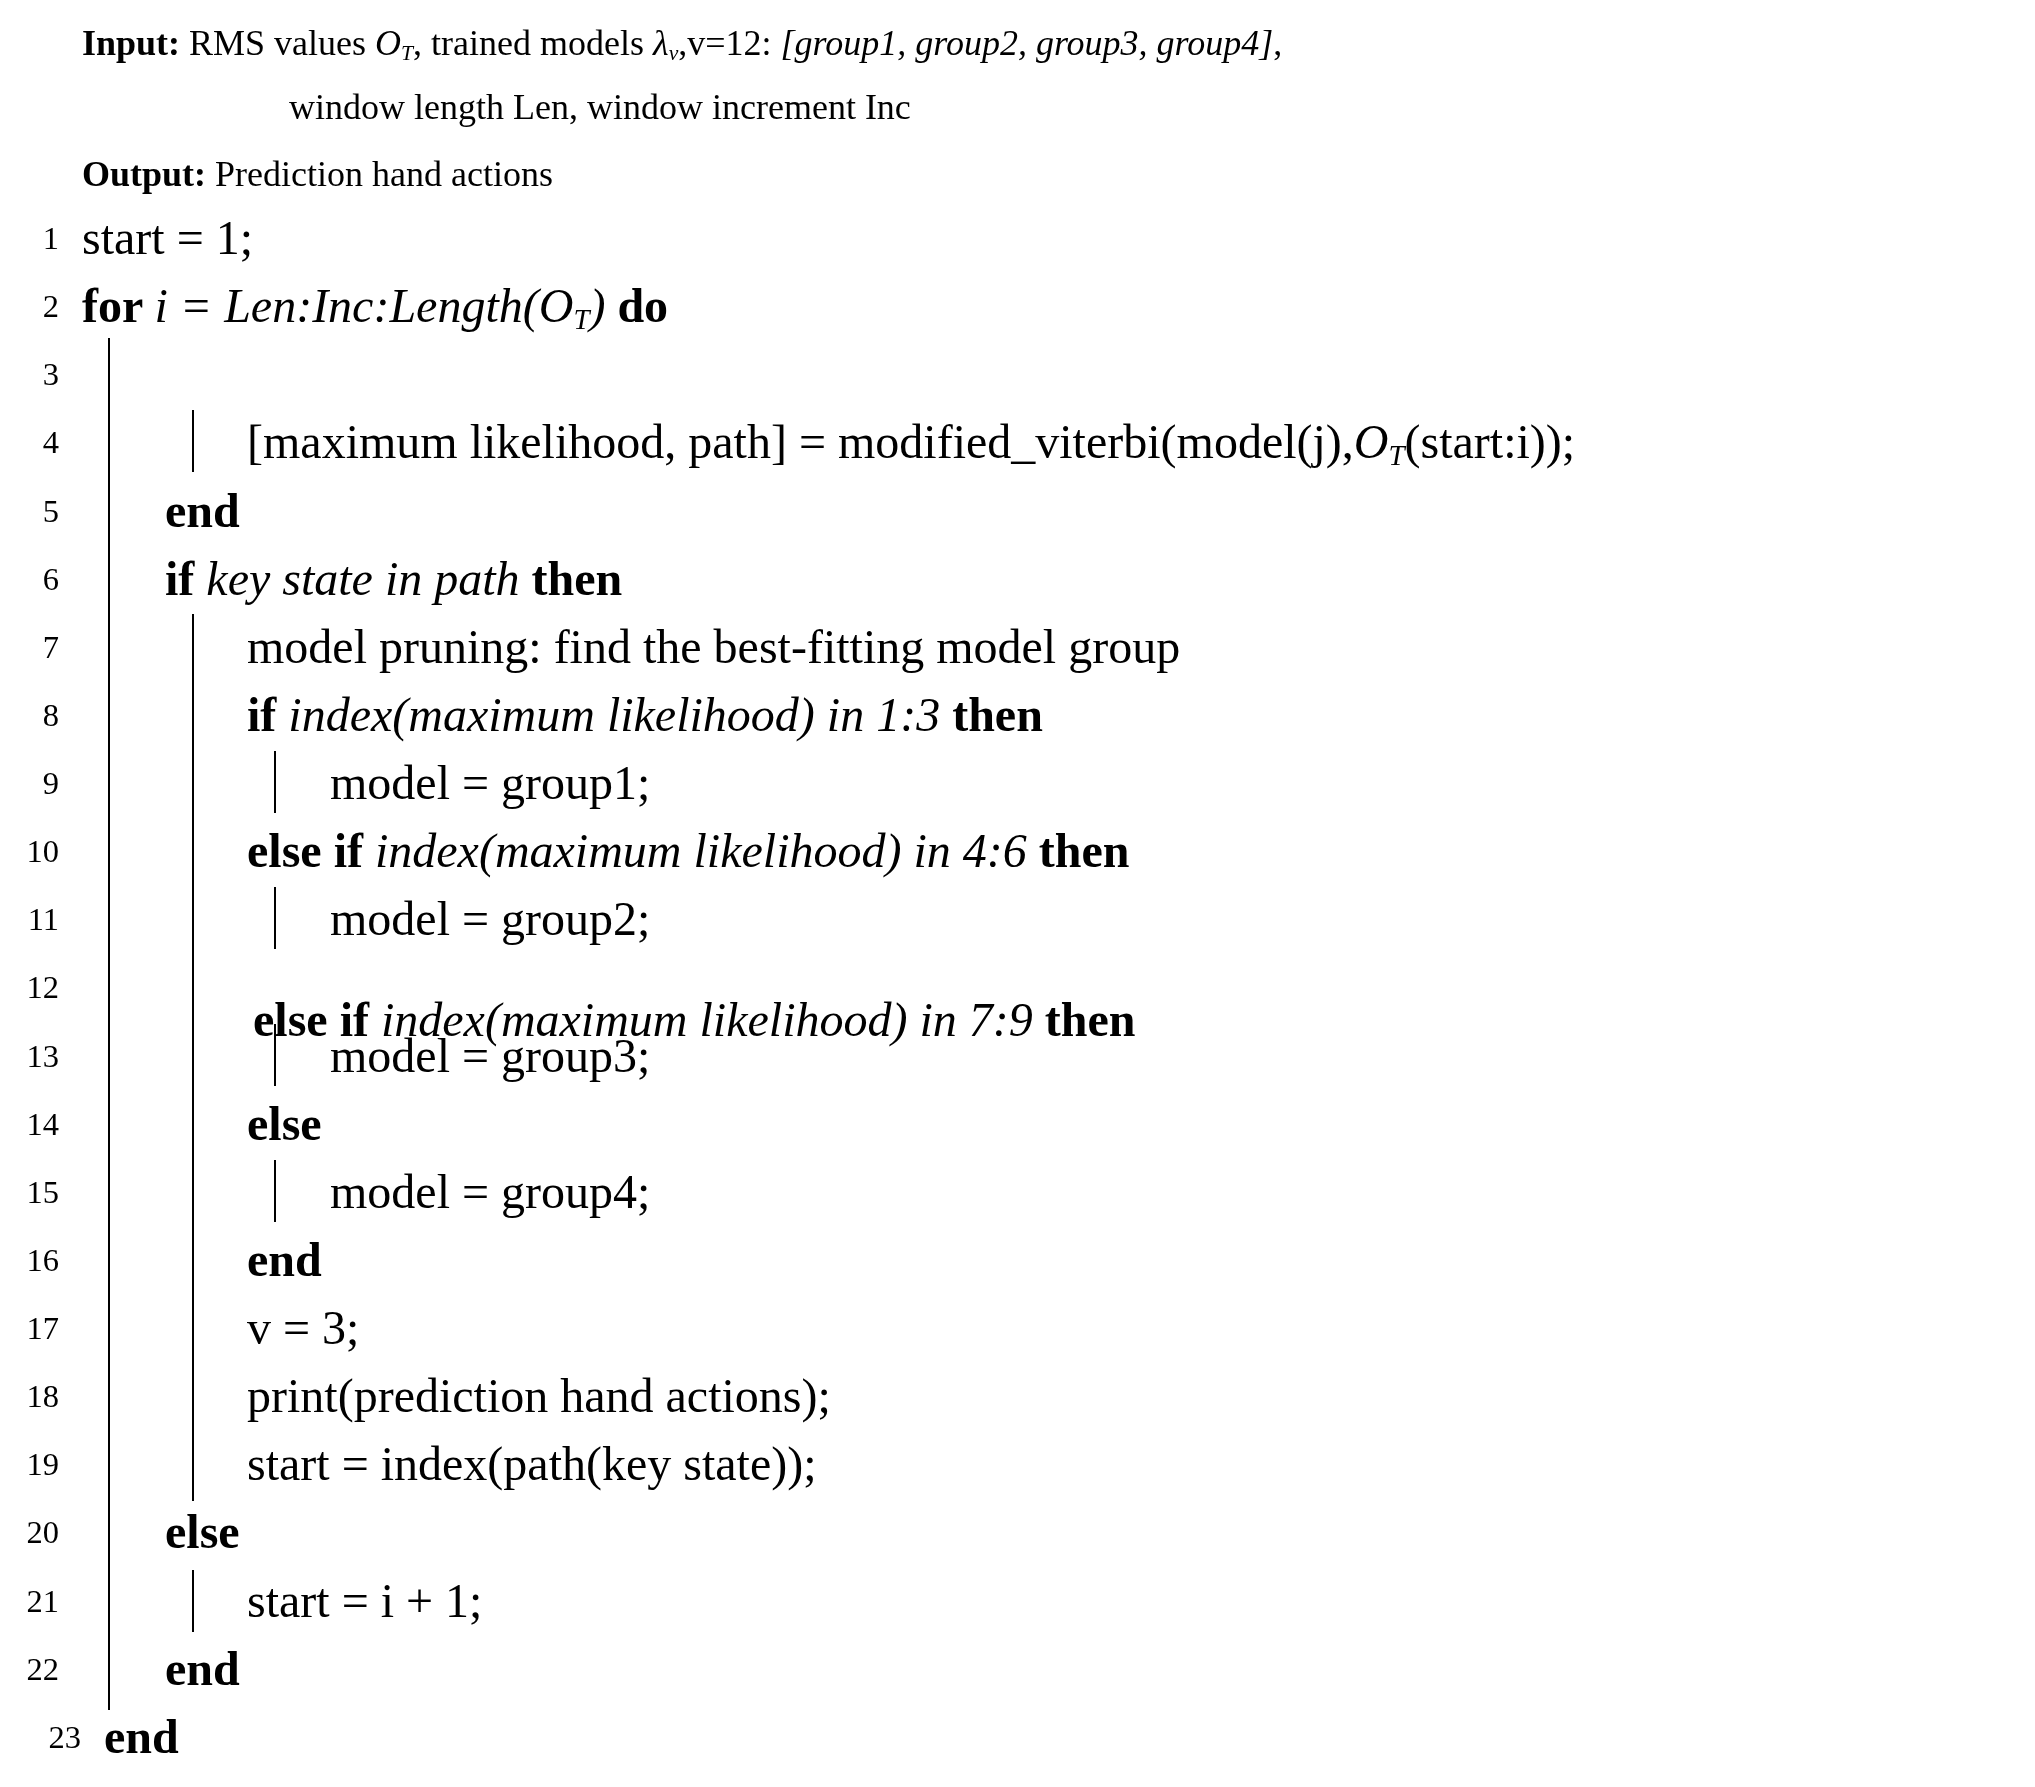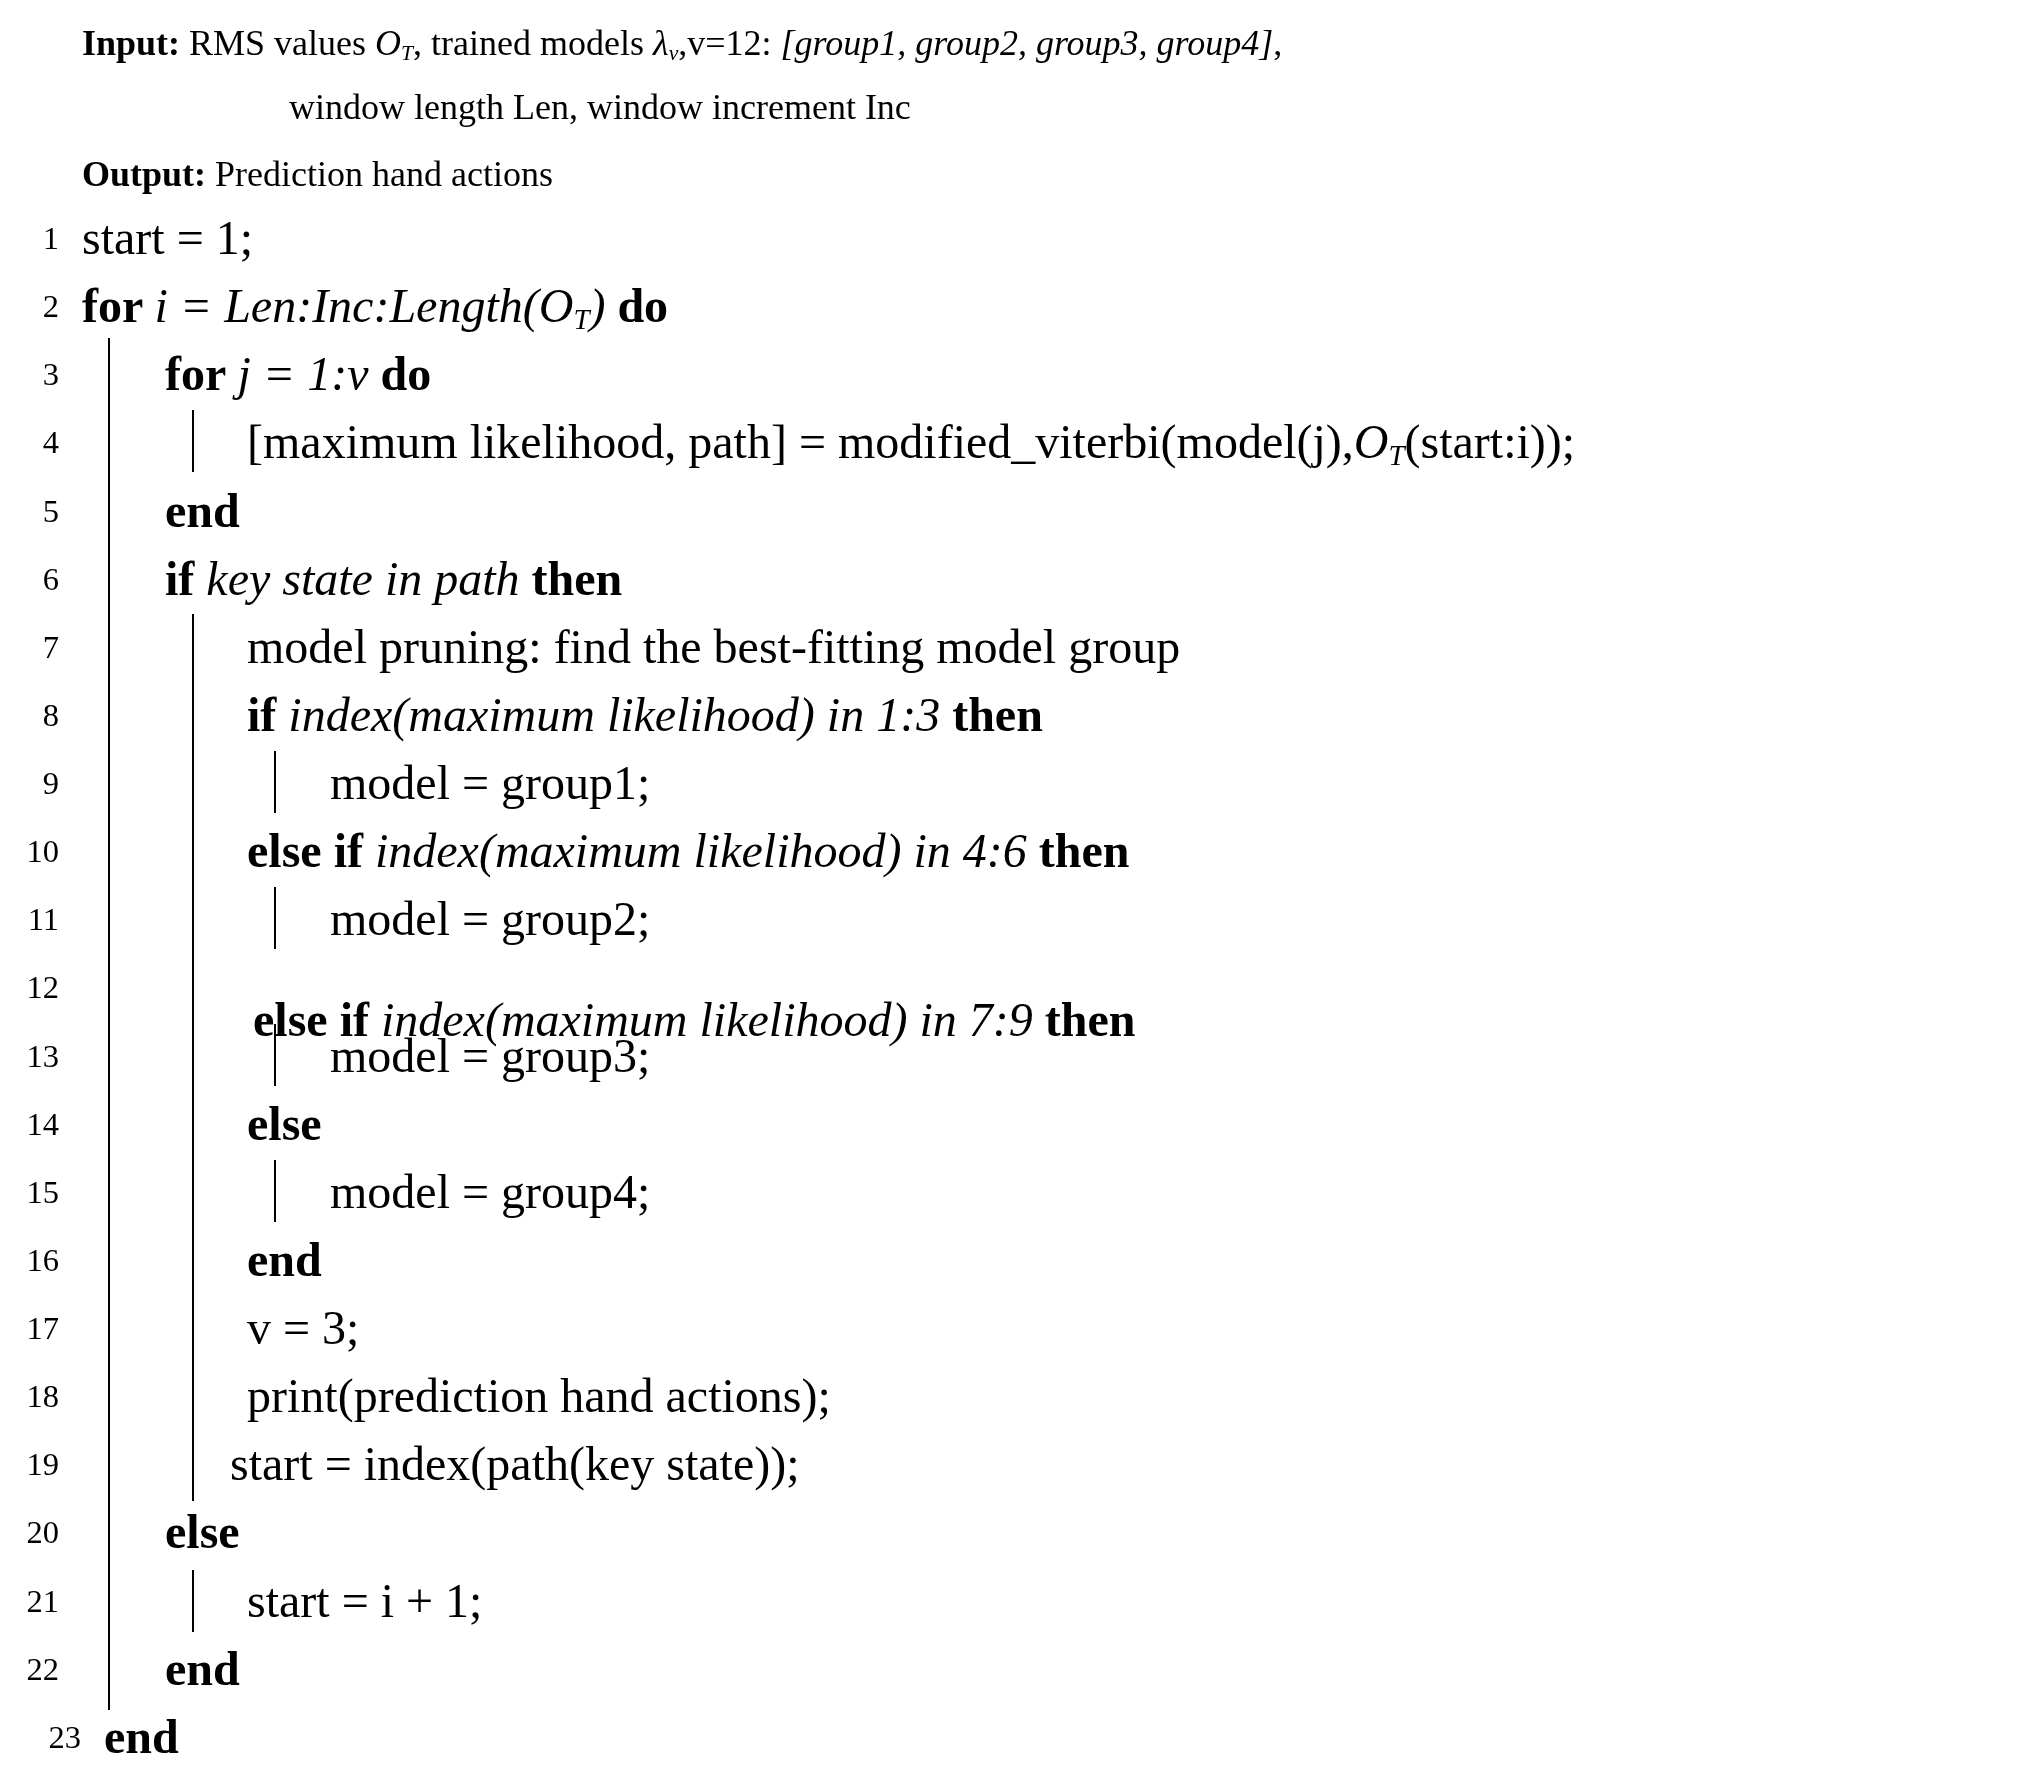--- a/index.html
+++ b/index.html
@@ -36,21 +36,20 @@
       <div class="row" style="top: 204px;">
         <span class="ln">1</span>
         <span class="code" style="left: 82px;"><span>start = 1;</span></span>
       </div>
       <div class="row" style="top: 272px;">
         <span class="ln">2</span>
         <span class="code" style="left: 82px;"><span class="b">for </span><span class="i">i = Len:Inc:Length(</span><span class="i">O</span><sub>T</sub><span class="i">)</span><span class="b"> do</span></span>
       </div>
       <div class="row" style="top: 340px;">
         <span class="ln">3</span>
-        <span class="code" style="left: 165px;"><span class="b">for </span><span class="i">j = 1:v</span><span class="b"> do</span></span>
       </div>
       <div class="row" style="top: 408px;">
         <span class="ln">4</span>
         <span class="code" style="left: 247px;"><span>[maximum likelihood, path] = modified_viterbi(model(j),</span><span class="i">O</span><sub>T</sub><span>(start:i));</span></span>
       </div>
       <div class="row" style="top: 477px;">
         <span class="ln">5</span>
         <span class="code" style="left: 165px;"><span class="b">end</span></span>
       </div>
       <div class="row" style="top: 545px;">
@@ -100,21 +99,21 @@
       <div class="row" style="top: 1294px;">
         <span class="ln">17</span>
         <span class="code" style="left: 247px;"><span>v = 3;</span></span>
       </div>
       <div class="row" style="top: 1362px;">
         <span class="ln">18</span>
         <span class="code" style="left: 247px;"><span>print(prediction hand actions);</span></span>
       </div>
       <div class="row" style="top: 1430px;">
         <span class="ln">19</span>
-        <span class="code" style="left: 230px;"><span>start = index(path(key state));</span></span>
+        <span class="code" style="left: 247px;"><span>start = index(path(key state));</span></span>
       </div>
       <div class="row" style="top: 1498px;">
         <span class="ln">20</span>
         <span class="code" style="left: 165px;"><span class="b">else</span></span>
       </div>
       <div class="row" style="top: 1567px; padding-left: 19px;">
         <span class="ln">21</span>
         <span class="code" style="left: 247px;"><span>start = i + 1;</span></span>
       </div>
       <div class="row" style="top: 1635px;">

